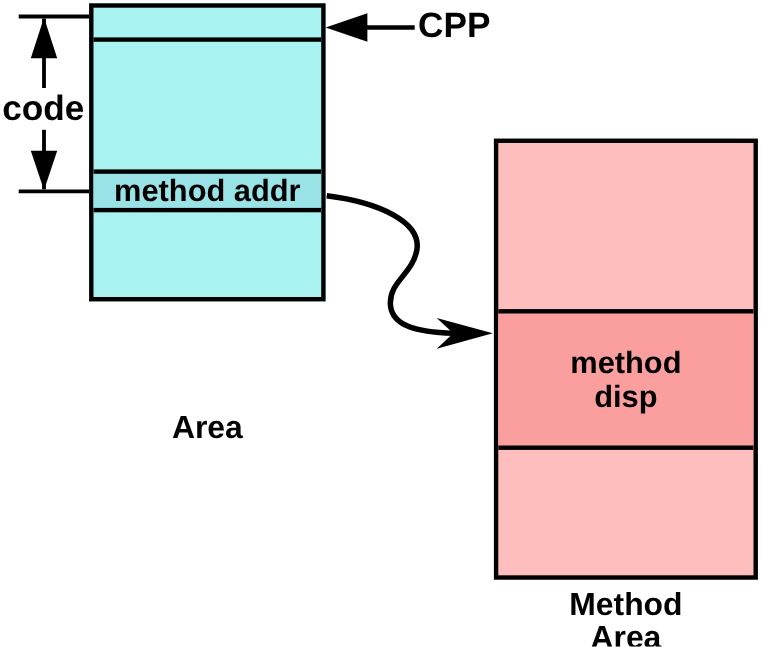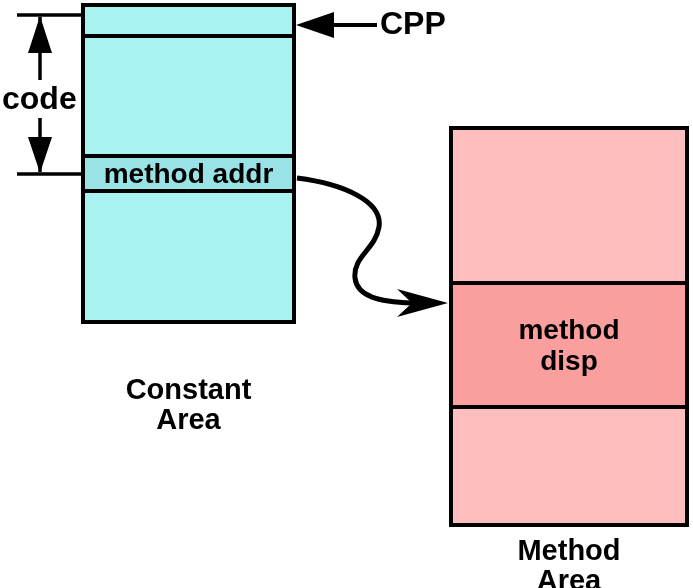--- a/index.html
+++ b/index.html
@@ -20,21 +20,21 @@
     z-index: 3;
   }
   .box {
     position: absolute;
     box-sizing: border-box;
     border: 4px solid #000000;
     z-index: 1;
   }
   .box-pool {
     left: 81px; top: 3px;
-    width: 215px; height: 321px;
+    width: 215px; height: 271px;
     background: #A8F2F2;
   }
   .box-area {
     left: 449px; top: 126px;
     width: 240px; height: 401px;
     background: #FFBEBE;
   }
   .pool-divider {
     position: absolute;
     left: 0; right: 0;
@@ -103,21 +103,20 @@
   </div>
 
   <div class="box box-area">
     <div class="row row-method-code">
       <div>method</div>
       <div>disp</div>
     </div>
   </div>
 
   <div class="caption caption-pool">
-    <div>Constant</div>
     <div>Area</div>
   </div>
 
   <div class="caption caption-area">
     <div>Method</div>
     <div>Area</div>
   </div>
 
   <div class="note note-cpp">CPP</div>
 

